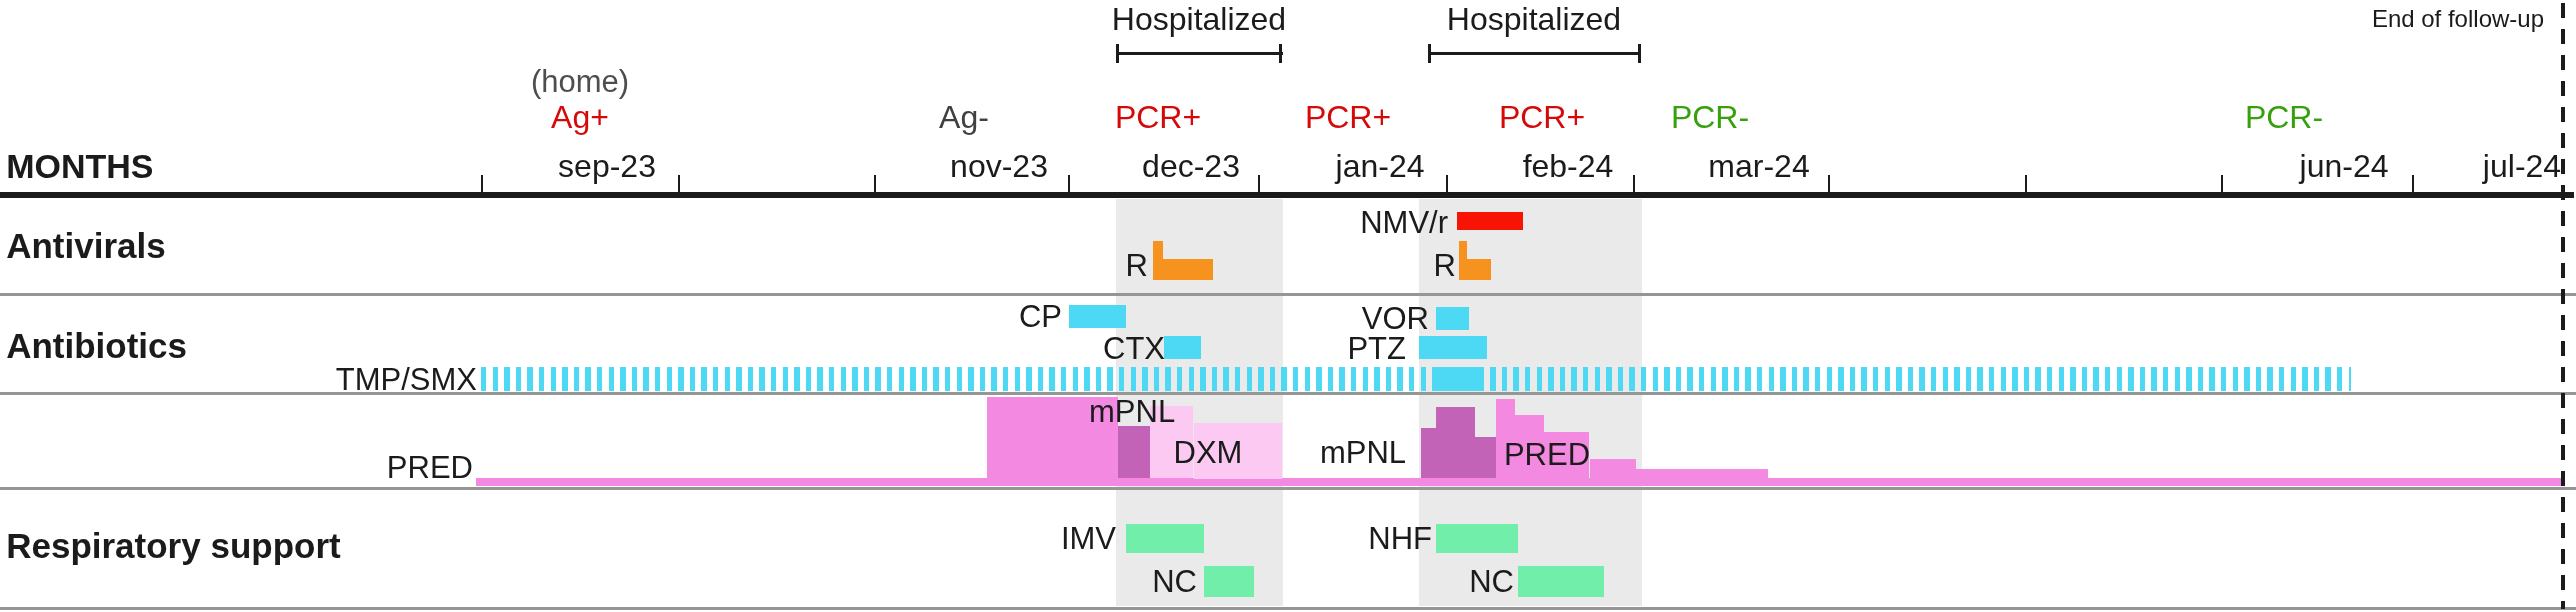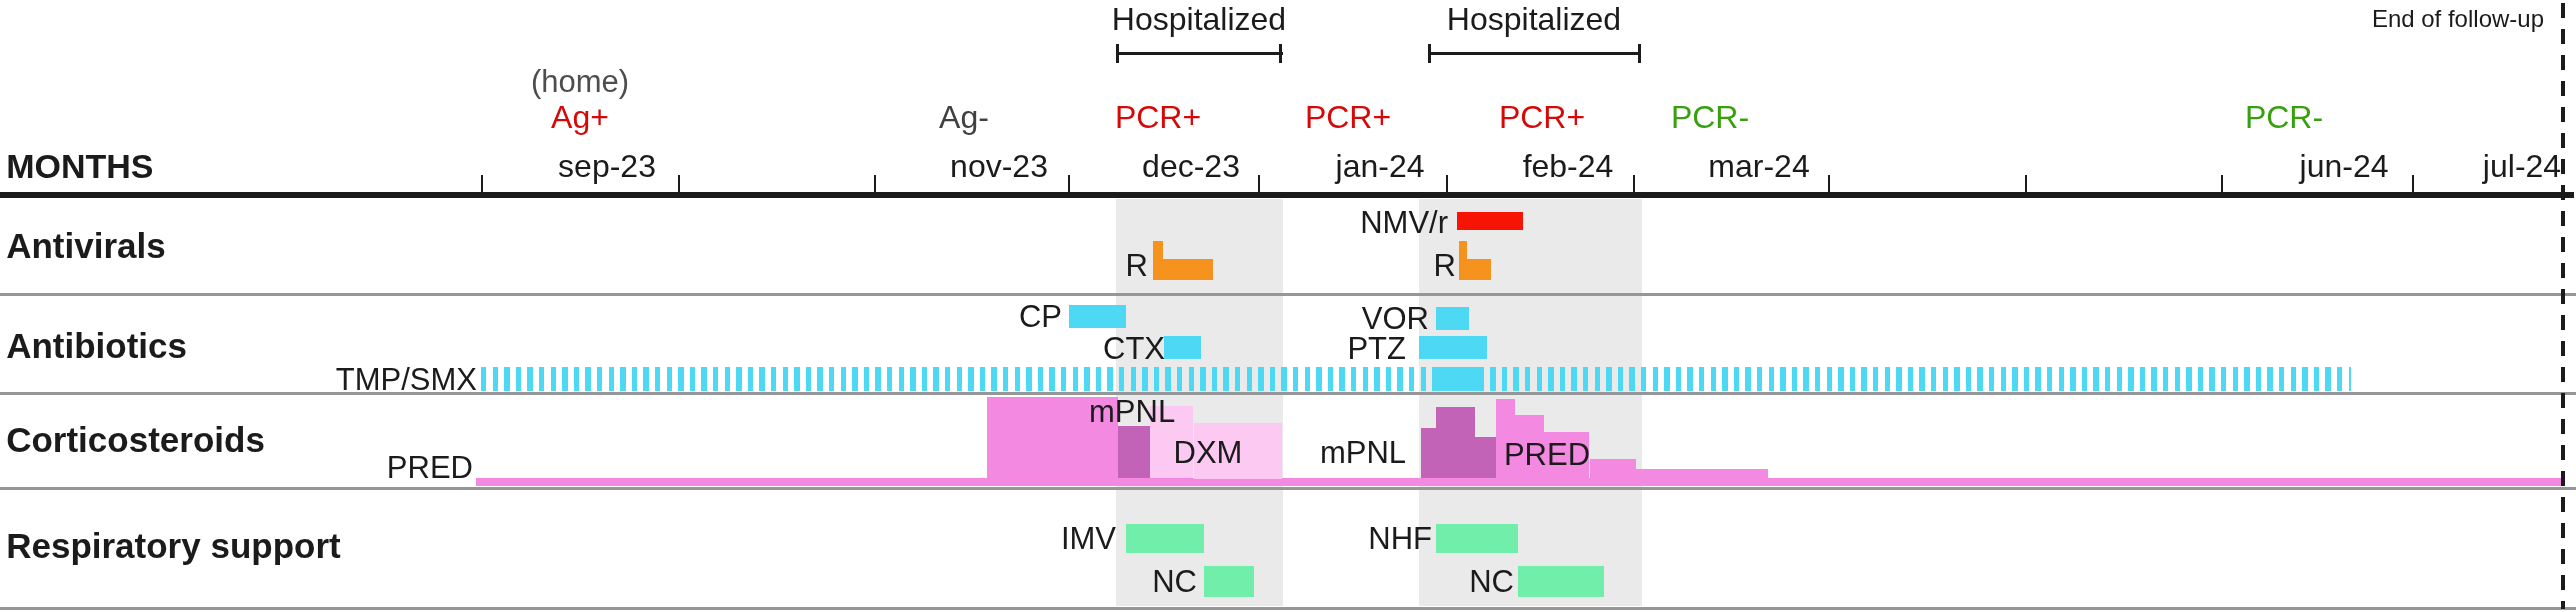--- a/index.html
+++ b/index.html
@@ -65,21 +65,20 @@
     <div style="position: absolute; left: 1258px; top: 175px; width: 2.3px; height: 17px; background: rgb(27, 27, 27);"></div>
     <div style="position: absolute; left: 1446px; top: 175px; width: 2.3px; height: 17px; background: rgb(27, 27, 27);"></div>
     <div style="position: absolute; left: 1633px; top: 175px; width: 2.3px; height: 17px; background: rgb(27, 27, 27);"></div>
     <div style="position: absolute; left: 1828px; top: 175px; width: 2.3px; height: 17px; background: rgb(27, 27, 27);"></div>
     <div style="position: absolute; left: 2025px; top: 175px; width: 2.3px; height: 17px; background: rgb(27, 27, 27);"></div>
     <div style="position: absolute; left: 2221px; top: 175px; width: 2.3px; height: 17px; background: rgb(27, 27, 27);"></div>
     <div style="position: absolute; left: 2412px; top: 175px; width: 2.3px; height: 17px; background: rgb(27, 27, 27);"></div>
     <div class="lbl months-label" style="left: 6.2px; top: 166px; transform: translate(0px, -50%);">MONTHS</div>
     <div class="lbl row-label" style="left: 6.2px; top: 245px; transform: translate(0px, -50%);">Antivirals</div>
     <div class="lbl row-label" style="left: 6.2px; top: 345px; transform: translate(0px, -50%);">Antibiotics</div>
-    <div class="lbl row-label" style="left: 6.2px; top: 439px; transform: translate(0px, -50%);">Corticosteroids</div>
     <div class="lbl row-label" style="left: 6.2px; top: 545px; transform: translate(0px, -50%);">Respiratory support</div>
     <div class="lbl month-label anchor-center" style="left: 579px; top: 166px;">sep-23</div>
     <div class="lbl month-label anchor-center" style="left: 971px; top: 166px;">nov-23</div>
     <div class="lbl month-label anchor-center" style="left: 1163px; top: 166px;">dec-23</div>
     <div class="lbl month-label anchor-center" style="left: 1352px; top: 166px;">jan-24</div>
     <div class="lbl month-label anchor-center" style="left: 1540px; top: 166px;">feb-24</div>
     <div class="lbl month-label anchor-center" style="left: 1731px; top: 166px;">mar-24</div>
     <div class="lbl month-label anchor-center" style="left: 2316px; top: 166px;">jun-24</div>
     <div class="lbl month-label anchor-center" style="left: 2494px; top: 166px;">jul-24</div>
     <div class="lbl test-label anchor-center" style="left: 580px; top: 117px; color: rgb(214, 9, 9);">Ag+</div>

